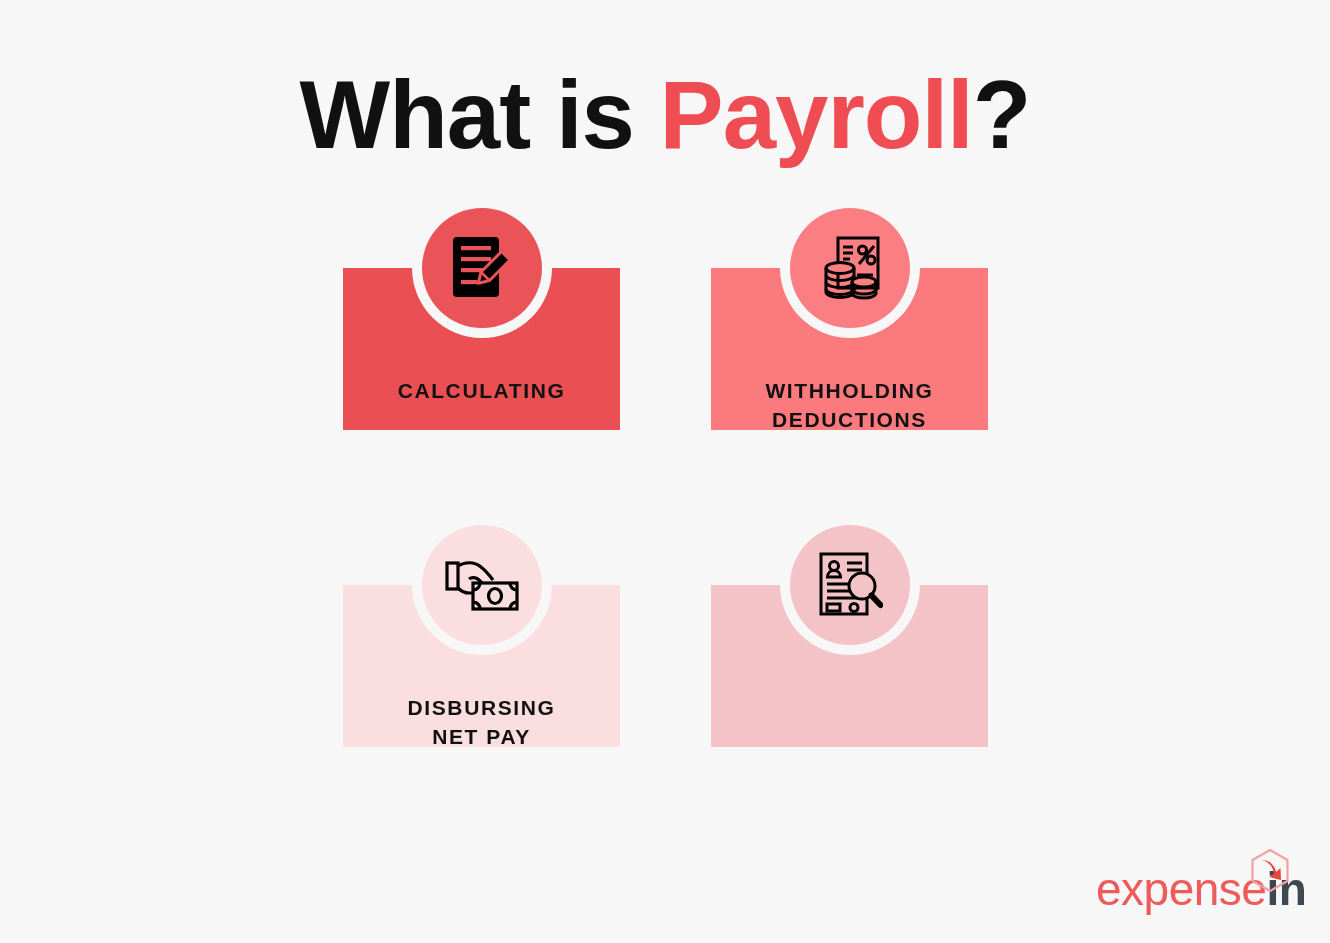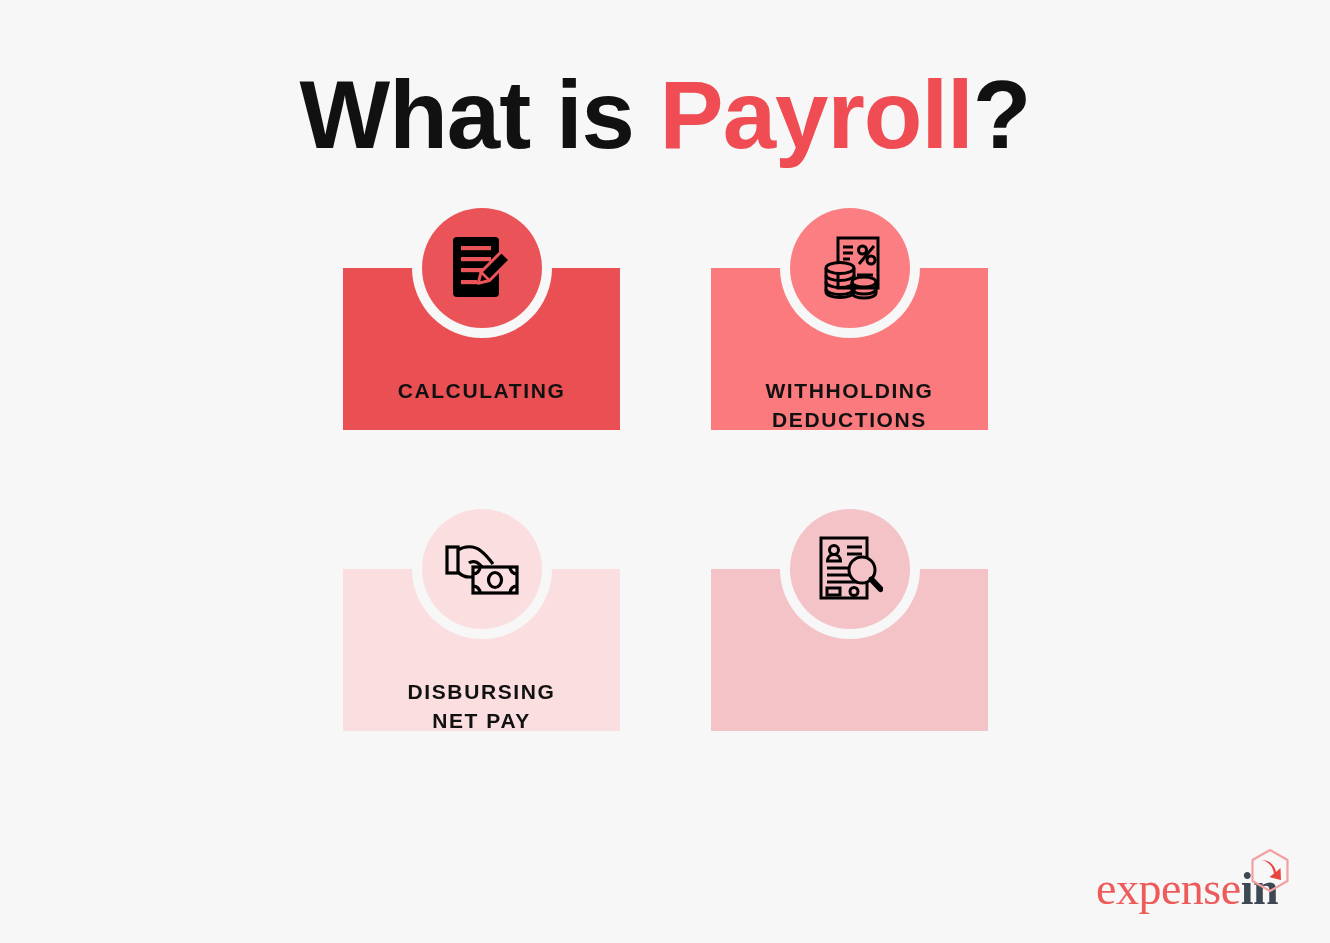--- a/index.html
+++ b/index.html
@@ -49,21 +49,21 @@
     left: 0;
     top: 70px;
     width: 277px;
     height: 162px;
   }
   .card.row2 .panel { height: 162px; }
 
   .card-col1 { left: 0; }
   .card-col2 { left: 368px; }
   .card-row1 { top: 0; }
-  .card-row2 { top: 301px; }
+  .card-row2 { top: 317px; }
 
   
   .badge {
     position: absolute;
     left: 50%;
     top: 0;
     width: 140px;
     height: 140px;
     margin-left: -70px;
     border-radius: 50%;
@@ -99,21 +99,20 @@
   .card.row2 .label { top: 178px; }
 
   
   .logo {
     position: absolute;
     left: 1096px;
     top: 866px;
     height: 52px;
     display: flex;
     align-items: baseline;
-    font-family: Liberation Serif, serif;
   }
   .logo .word-a {
     font-size: 46px;
     font-weight: 400;
     color: #ed5b5b;
     letter-spacing: -0.5px;
     line-height: 46px;
   }
   .logo .word-b {
     font-size: 46px;

